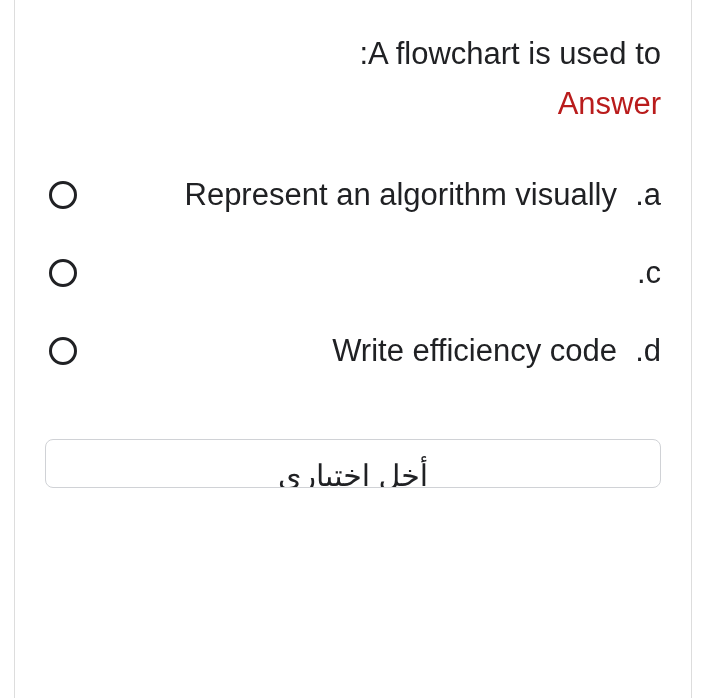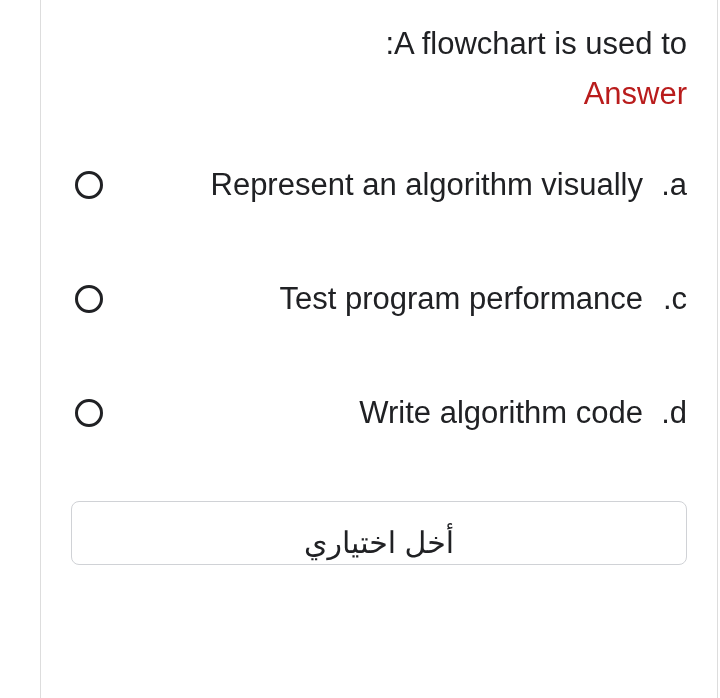--- a/index.html
+++ b/index.html
@@ -11,43 +11,43 @@
       font-family: Arial, Helvetica, sans-serif;
       background: #fff;
       width: 720px;
       height: 698px;
       position: relative;
     }
     .question-container {
       border-left: 1px solid #ddd;
       border-right: 1px solid #ddd;
       width: 678px;
-      margin-left: 40px;
-      padding: 20px 30px 0 30px;
+      margin-left: 14px;
+      padding: 30px 30px 0 30px;
       height: 698px;
     }
     .question-header {
       text-align: right;
       margin-bottom: 55px;
     }
     .question-text {
       font-size: 31px;
       color: #202124;
       line-height: 1.55;
     }
     .answer-label {
       font-size: 31px;
       color: #b91c1c;
       display: block;
       margin-top: 8px;
     }
     .options {
       display: flex;
       flex-direction: column;
-      gap: 78px;
+      gap: 42px;
       margin-bottom: 70px;
     }
     .option-row {
       display: flex;
       align-items: center;
       justify-content: space-between;
       width: 100%;
     }
     .radio-wrap {
       width: 36px;
@@ -86,21 +86,21 @@
     .clear-button {
       border: 1px solid #d0d2d6;
       border-radius: 8px;
       padding: 18px 12px 0 12px;
       text-align: center;
       font-size: 30px;
       color: #202124;
       cursor: pointer;
       width: 100%;
       background: #fff;
-      height: 64px;
+      height: 49px;
       overflow: hidden;
       font-family: 'Segoe UI', Tahoma, Arial, sans-serif;
     }
   </style>
 </head>
 <body>
 
 <div class="question-container">
 
   <div class="question-header">
@@ -119,31 +119,30 @@
         <span class="option-letter">.a</span>
       </span>
     </div>
 
 
     <div class="option-row">
       <span class="radio-wrap">
         <span class="radio"></span>
       </span>
       <span class="option-body">
-        <span class="option-text">Test program performance</span>
         <span class="option-letter">.c</span>
       </span>
     </div>
 
     <div class="option-row">
       <span class="radio-wrap">
         <span class="radio"></span>
       </span>
       <span class="option-body">
-        <span class="option-text">Write algorithm code</span>
+        <span class="option-text">Write efficiency code</span>
         <span class="option-letter">.d</span>
       </span>
     </div>
 
   </div>
 
   <button class="clear-button">أخل اختياري</button>
 
 </div>
 

